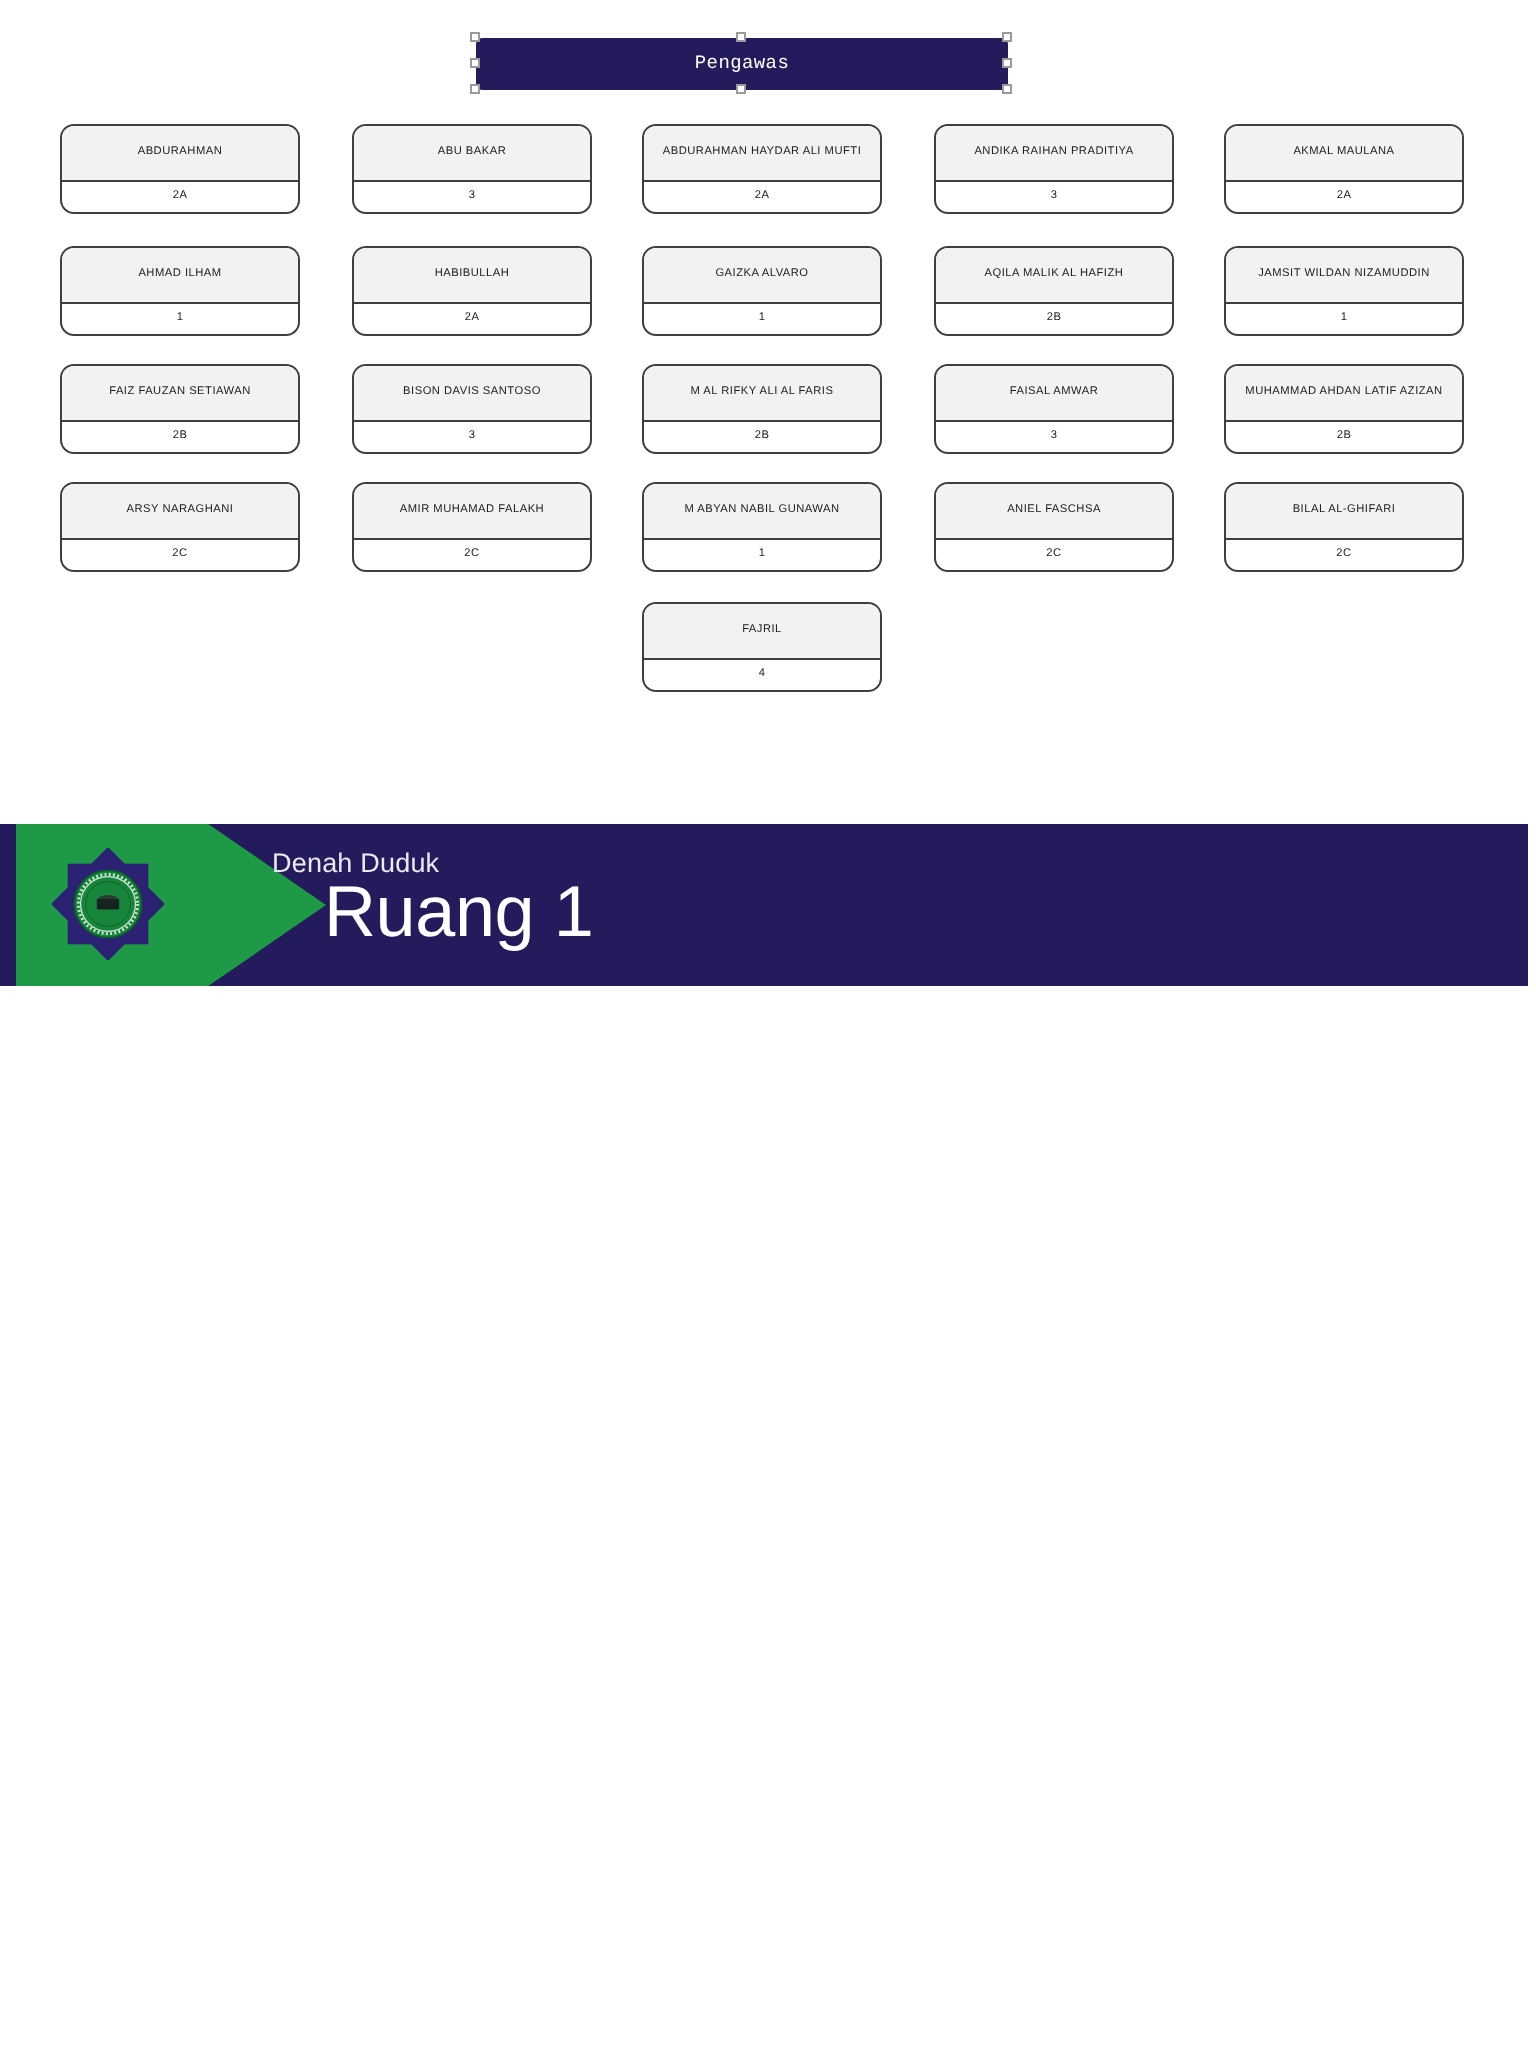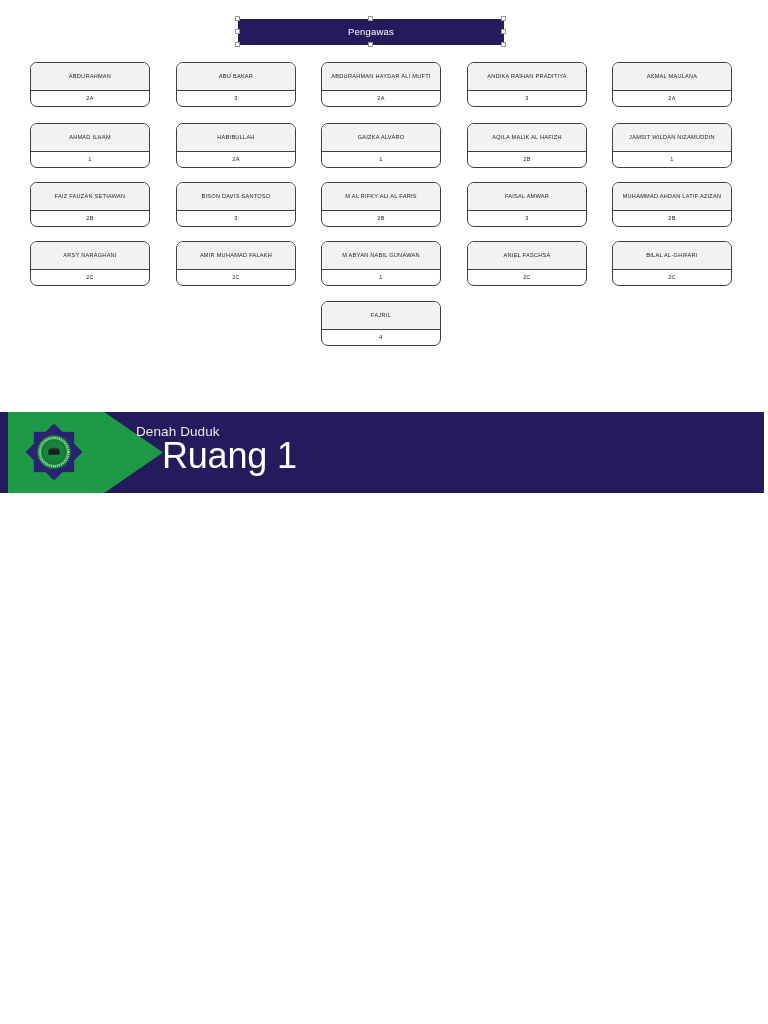--- a/index.html
+++ b/index.html
@@ -28,20 +28,21 @@
     display: flex;
     align-items: center;
     justify-content: center;
     box-sizing: border-box;
   }
   #pengawas-box .pengawas-label {
     color: #ffffff;
     font-size: 9.5px;
     letter-spacing: 0.2px;
     line-height: 1;
+    font-family: Liberation Mono, monospace;
   }
   
   .sel-handle {
     position: absolute;
     width: 5px;
     height: 5px;
     border: 1px solid #9a9a9a;
     background: #ffffff;
     box-sizing: border-box;
   }

